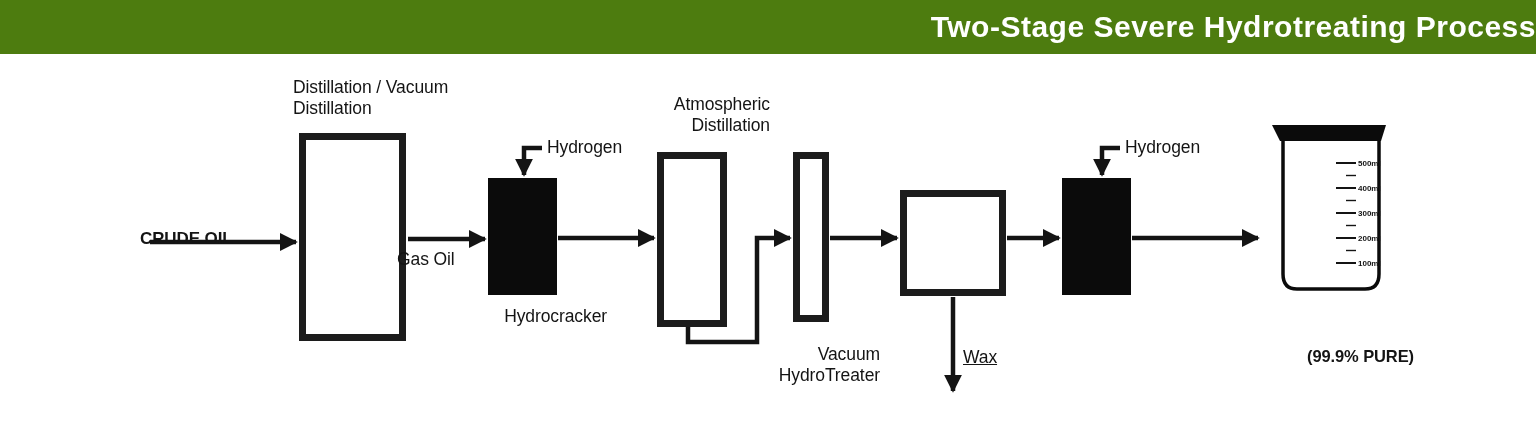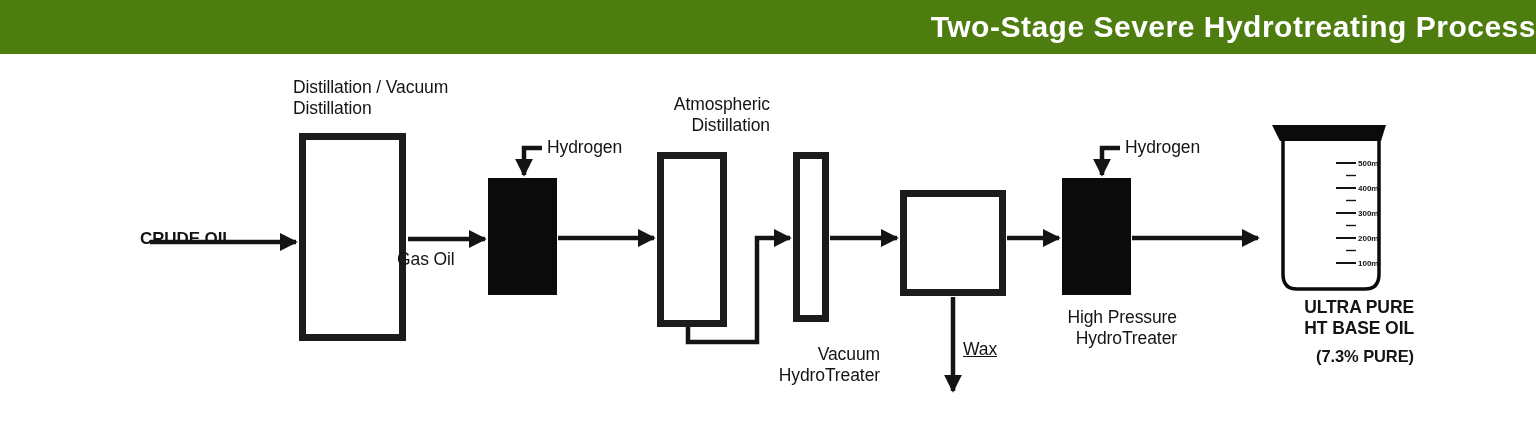--- a/index.html
+++ b/index.html
@@ -90,25 +90,22 @@
   <div class="block-outline" style="left:657px;top:152px;width:70px;height:175px;"></div>
   <div class="block-outline" style="left:793px;top:152px;width:36px;height:170px;"></div>
   <div class="block-outline" style="left:900px;top:190px;width:106px;height:106px;"></div>
   <div class="block-solid" style="left:1062px;top:178px;width:69px;height:117px;"></div>
 
   <div class="lbl bold" style="left:140px;top:212px;font-size:17px;margin-top:16px;">CRUDE OIL</div>
   <div class="lbl" style="left:293px;top:77px;width:230px;">Distillation / Vacuum
 Distillation</div>
   <div class="lbl" style="left:397px;top:249px;">Gas Oil</div>
   <div class="lbl" style="left:547px;top:137px;">Hydrogen</div>
+  <div class="lbl center" style="left:447px;top:306px;width:160px;">Hydrocracker</div>
   <div class="lbl center" style="left:610px;top:94px;width:160px;">Atmospheric
 Distillation</div>
   <div class="lbl center" style="left:745px;top:344px;width:135px;">Vacuum
 HydroTreater</div>
-  <div class="lbl" style="left:963px;top:339px;text-decoration:underline;">Wax</div>
+  <div class="lbl" style="left:963px;top:347px;text-decoration:underline;">Wax</div>
   <div class="lbl" style="left:1125px;top:137px;">Hydrogen</div>
-  <div class="lbl center" style="left:1017px;top:307px;width:160px;">High Pressure
-HydroTreater</div>
-  <div class="lbl center bold" style="left:1258px;top:297px;width:156px;font-size:17.5px;">ULTRA PURE
-HT BASE OIL</div>
-  <div class="lbl center bold" style="left:1258px;top:346px;width:156px;font-size:16.5px;">(7.3% PURE)</div>
+  <div class="lbl center bold" style="left:1258px;top:346px;width:156px;font-size:16.5px;">(99.9% PURE)</div>
 
 </div>
 
 </body></html>

